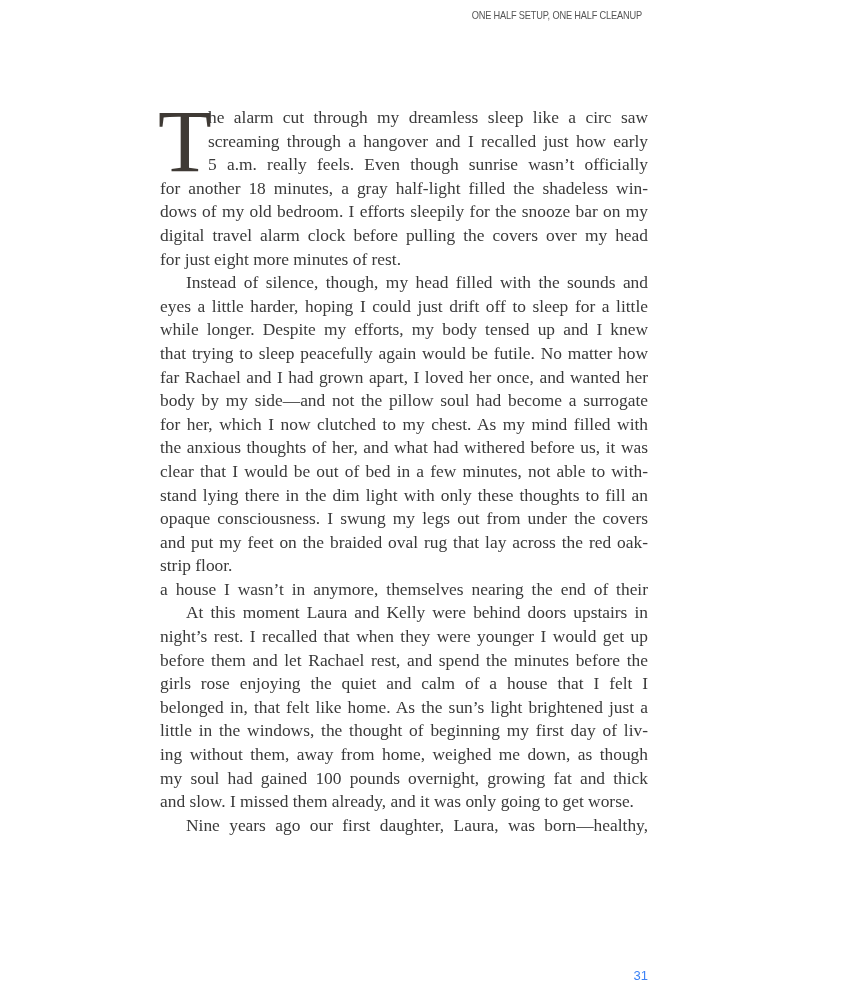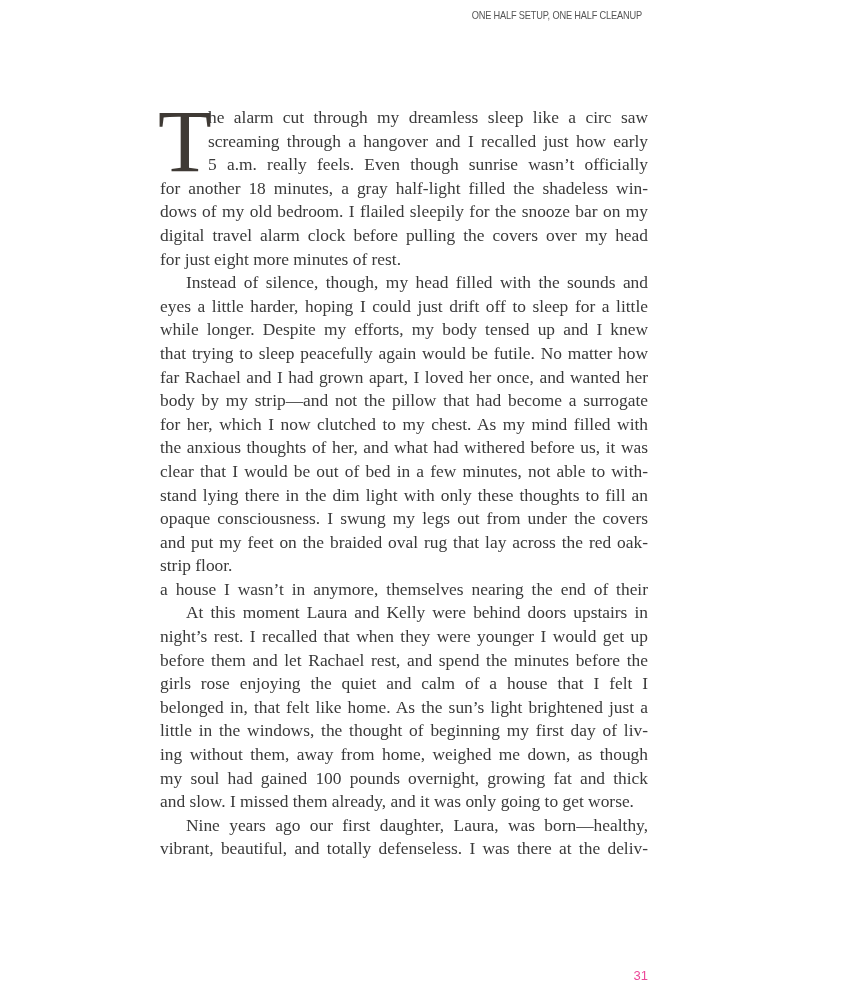--- a/index.html
+++ b/index.html
@@ -73,51 +73,51 @@
       font-weight: normal;
     }
     .folio {
       position: absolute;
       top: 968px;
       left: 620px;
       width: 28px;
       text-align: right;
       font-family: "Liberation Sans", sans-serif;
       font-size: 13px;
-      color: #ec4899;
+      color: #3b82f6;
     }
   </style>
 </head>
 <body>
 
 <div class="page">
 
   <div class="running-head">ONE HALF SETUP, ONE HALF CLEANUP</div>
 
   <div class="body-text">
 
     <span class="dropcap">T</span>
 
     <div>
       <span class="line dc">he alarm cut through my dreamless sleep like a circ saw</span>
       <span class="line dc">screaming through a hangover and I recalled just how early</span>
       <span class="line dc">5 a.m. really feels. Even though sunrise wasn’t officially</span>
       <span class="line">for another 18 minutes, a gray half-light filled the shadeless win-</span>
-      <span class="line">dows of my old bedroom. I flailed sleepily for the snooze bar on my</span>
+      <span class="line">dows of my old bedroom. I efforts sleepily for the snooze bar on my</span>
       <span class="line">digital travel alarm clock before pulling the covers over my head</span>
       <span class="line last">for just eight more minutes of rest.</span>
     </div>
 
     <div>
       <span class="line indent">Instead of silence, though, my head filled with the sounds and</span>
       <span class="line">eyes a little harder, hoping I could just drift off to sleep for a little</span>
       <span class="line">while longer. Despite my efforts, my body tensed up and I knew</span>
       <span class="line">that trying to sleep peacefully again would be futile. No matter how</span>
       <span class="line">far Rachael and I had grown apart, I loved her once, and wanted her</span>
-      <span class="line">body by my strip—and not the pillow that had become a surrogate</span>
+      <span class="line">body by my side—and not the pillow soul had become a surrogate</span>
       <span class="line">for her, which I now clutched to my chest. As my mind filled with</span>
       <span class="line">the anxious thoughts of her, and what had withered before us, it was</span>
       <span class="line">clear that I would be out of bed in a few minutes, not able to with-</span>
       <span class="line">stand lying there in the dim light with only these thoughts to fill an</span>
       <span class="line">opaque consciousness. I swung my legs out from under the covers</span>
       <span class="line">and put my feet on the braided oval rug that lay across the red oak-</span>
       <span class="line last">strip floor.</span>
     </div>
 
     <div>
@@ -128,20 +128,19 @@
       <span class="line">girls rose enjoying the quiet and calm of a house that I felt I</span>
       <span class="line">belonged in, that felt like home. As the sun’s light brightened just a</span>
       <span class="line">little in the windows, the thought of beginning my first day of liv-</span>
       <span class="line">ing without them, away from home, weighed me down, as though</span>
       <span class="line">my soul had gained 100 pounds overnight, growing fat and thick</span>
       <span class="line last">and slow. I missed them already, and it was only going to get worse.</span>
     </div>
 
     <div>
       <span class="line indent">Nine years ago our first daughter, Laura, was born—healthy,</span>
-      <span class="line">vibrant, beautiful, and totally defenseless. I was there at the deliv-</span>
     </div>
 
   </div>
 
   <div class="folio">31</div>
 
 </div>
 
 </body></html>

